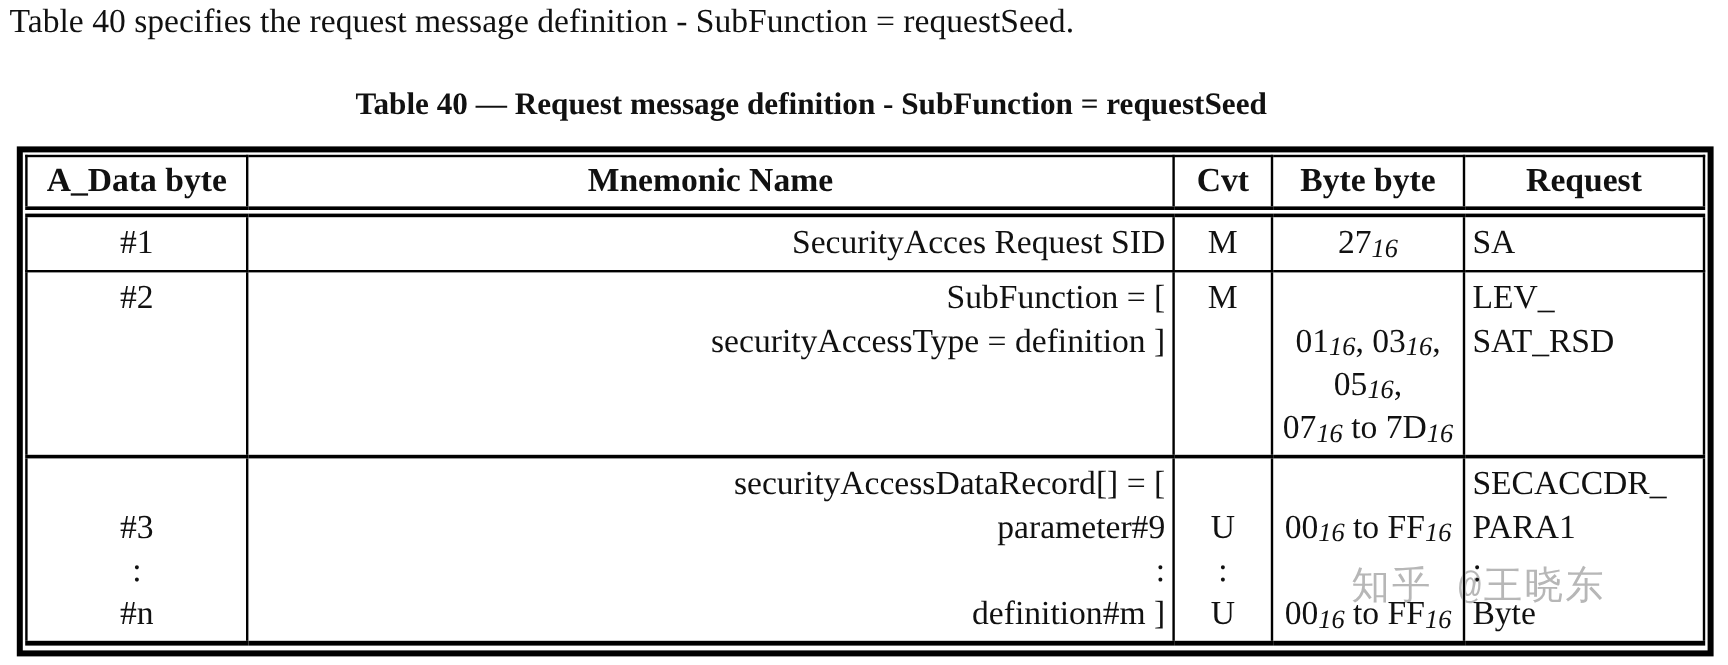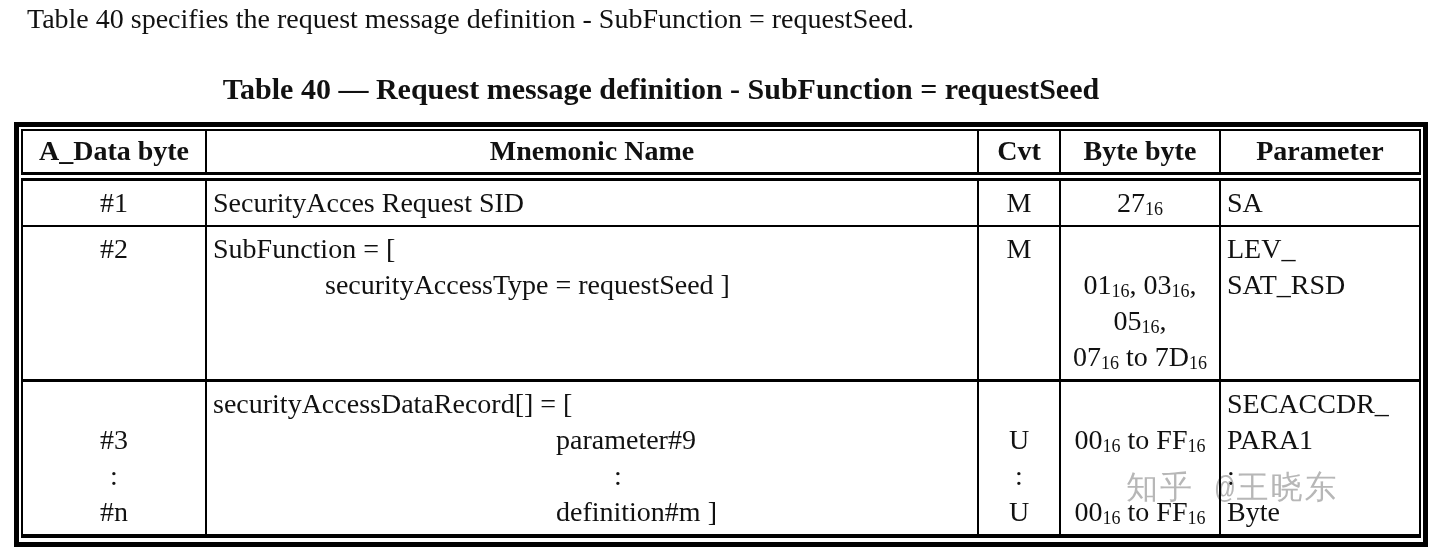--- a/index.html
+++ b/index.html
@@ -16,28 +16,27 @@
     color: var(--text);
     overflow: hidden;
     position: relative;
   }
   .intro {
     position: absolute;
     top: 3px; left: 8px;
     font-size: 28px;
     line-height: 32px;
     white-space: nowrap;
-    margin-left: 19px;
   }
   .table-title {
     position: absolute;
-    top: 72px; left: 1px;
+    top: 72px; left: 16px;
     width: 1320px;
     text-align: center;
-    font-size: 30px;
+    font-size: 26px;
     font-weight: bold;
     white-space: nowrap;
   }
   .table-wrap {
     position: absolute;
     top: 122px; left: 14px;
     width: 1414px; height: 425px;
     border: 5px solid var(--border);
     padding: 2px;
     background: var(--background);
@@ -62,30 +61,31 @@
     vertical-align: top;
     font-size: 28px;
     line-height: 36px;
     padding: 4px 6px;
   }
   tr.row-1 td { height: 46px; border-bottom: 3px solid var(--border); }
   tr.row-2 td { border-bottom: 4px solid var(--border); }
   td.col-data_byte, td.col-cvt, td.col-byte_value { text-align: center; }
   td.col-parameter, td.col-mnemonic { text-align: left; }
   .cell-line { min-height: 36px; text-align: inherit; }
-  td.col-parameter .cell-line { text-align: left; }
+  td.col-parameter .cell-line { text-align: right; }
   .ind1 { padding-left: 112px; }
   .ind2 { padding-left: 343px; }
   .ind3 { padding-left: 401px; }
   sub {
-    font-size: 18px;
+    font-size: 22px;
     line-height: 0;
     vertical-align: baseline;
     position: relative;
     bottom: -3px;
+    font-style: italic;
   }
   .watermark {
     position: absolute;
     top: 466px; left: 1126px;
     font-size: 32px;
     letter-spacing: 2px;
     color: var(--watermark);
     mix-blend-mode: darken;
     z-index: 10;
     white-space: nowrap;
@@ -108,21 +108,21 @@
       <col style="width:82px">
       <col style="width:160px">
       <col>
     </colgroup>
     <thead>
       <tr>
         <th>A_Data byte</th>
         <th>Mnemonic Name</th>
         <th>Cvt</th>
         <th>Byte byte</th>
-        <th>Parameter</th>
+        <th>Request</th>
       </tr>
     </thead>
     <tbody id="table-body">
         <tr class="row-0">
           <td class="col-data_byte">
             <div class="cell-line">#1</div>
           </td>
           <td class="col-parameter">
             <div class="cell-line">SecurityAcces Request SID</div>
           </td>
@@ -135,21 +135,21 @@
           <td class="col-mnemonic">
             <div class="cell-line">SA</div>
           </td>
         </tr>
         <tr class="row-1">
           <td class="col-data_byte">
             <div class="cell-line">#2</div>
           </td>
           <td class="col-parameter">
             <div class="cell-line">SubFunction = [</div>
-            <div class="cell-line ind1">securityAccessType = requestSeed ]</div>
+            <div class="cell-line ind1">securityAccessType = definition ]</div>
           </td>
           <td class="col-cvt">
             <div class="cell-line">M</div>
           </td>
           <td class="col-byte_value">
             <div class="cell-line">&nbsp;</div>
             <div class="cell-line">01<sub>16</sub>, 03<sub>16</sub>,</div>
             <div class="cell-line">05<sub>16</sub>,</div>
             <div class="cell-line">07<sub>16</sub> to 7D<sub>16</sub></div>
           </td>

